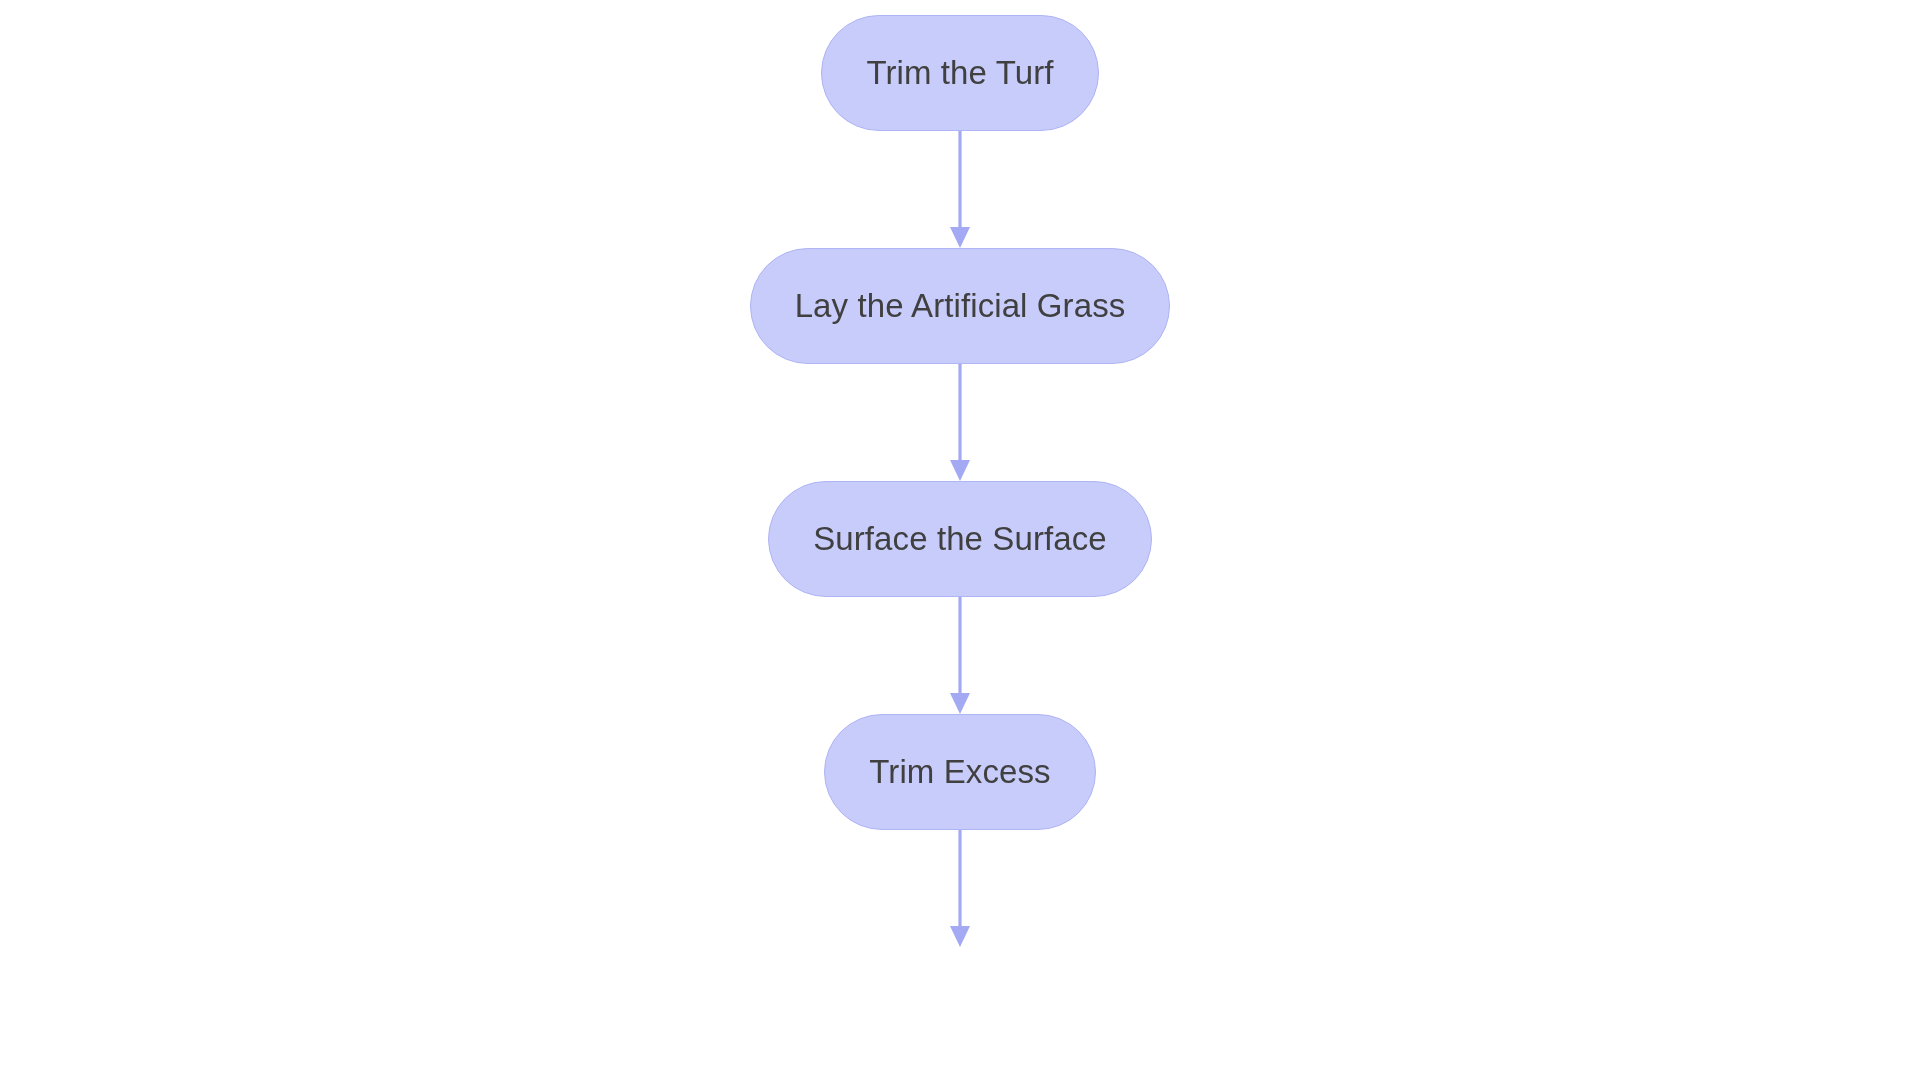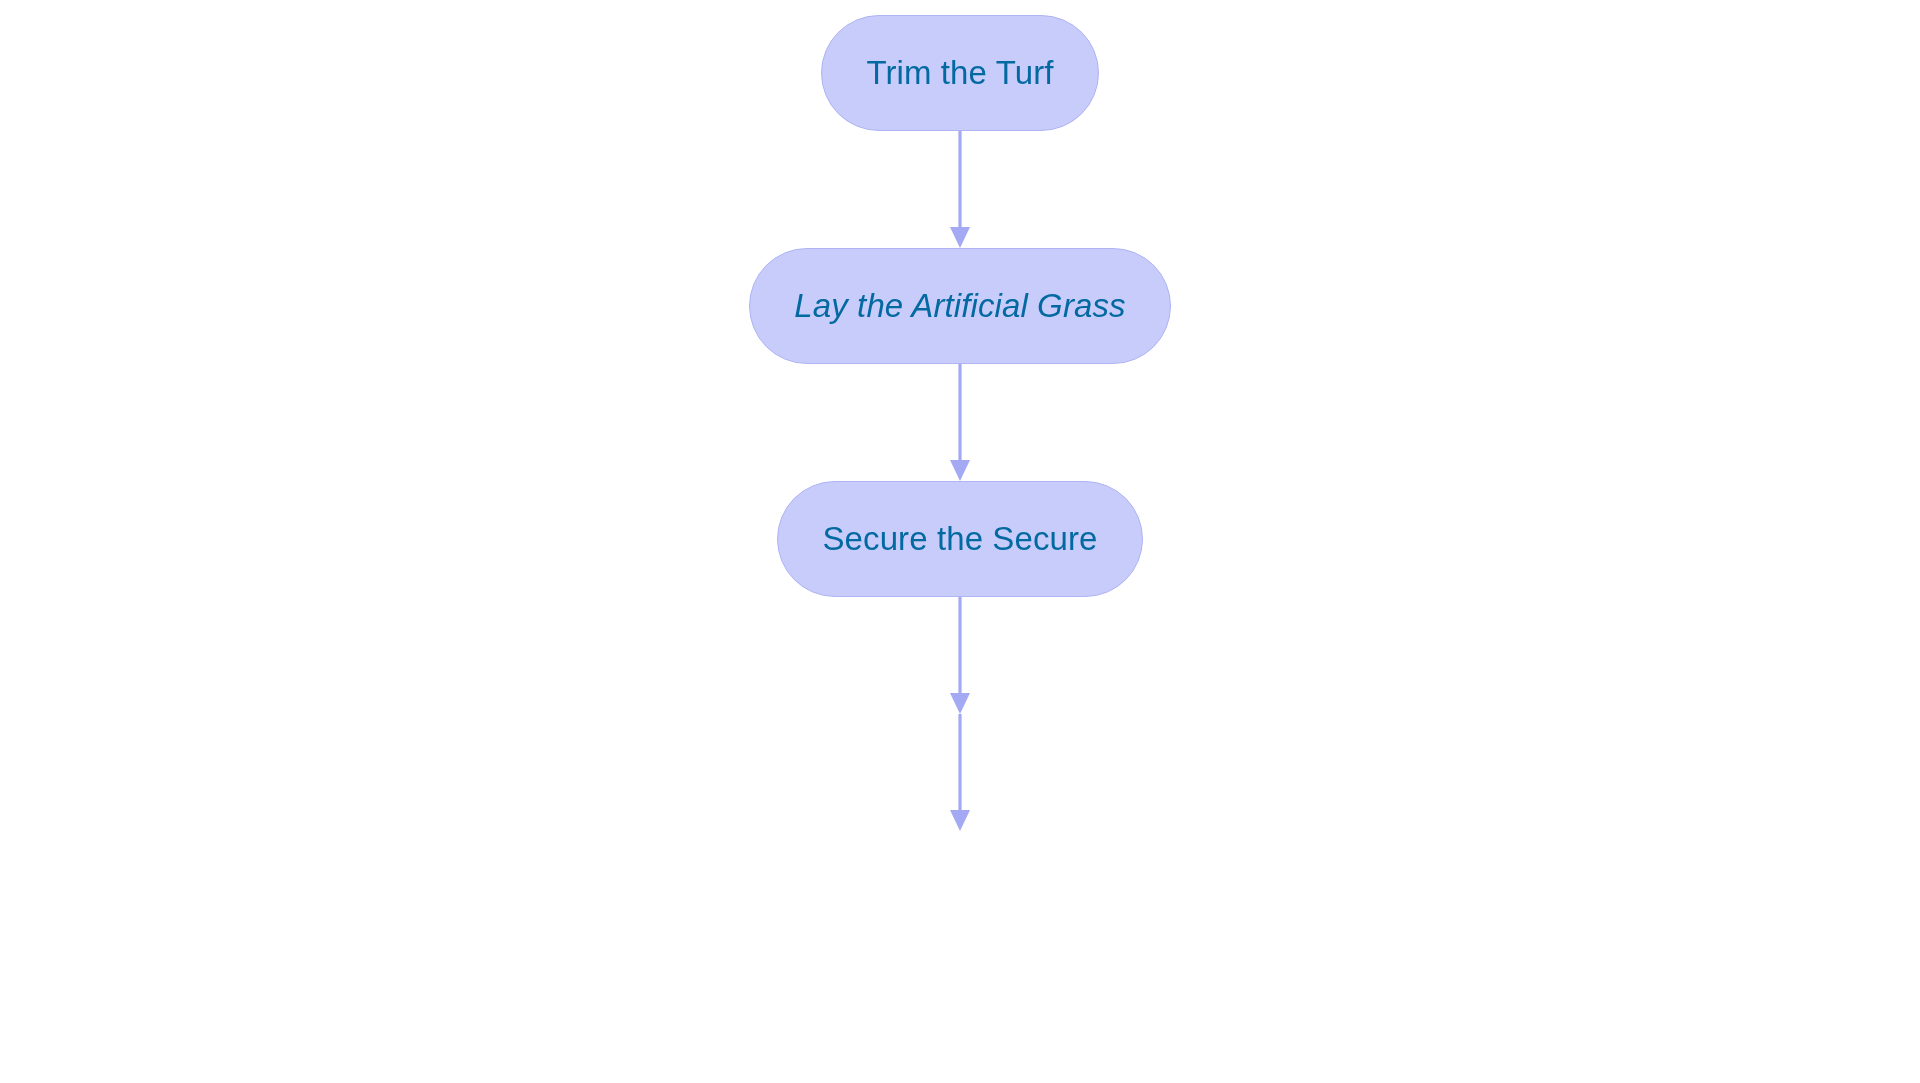--- a/index.html
+++ b/index.html
@@ -34,39 +34,39 @@
   }
 
   .flow-node {
     box-sizing: border-box;
     display: flex;
     align-items: center;
     justify-content: center;
     background: #c8ccfb;
     border: 1.6px solid #aeb4f4;
     border-radius: 9999px;
-    color: #0369a1;
+    color: #404040;
     font-family: "Liberation Sans", sans-serif;
     font-size: 33px;
     font-weight: 400;
     letter-spacing: 0.1px;
     line-height: 1;
     white-space: nowrap;
     padding: 0 44px;
     height: 116px;
   }
 
   .flow-node-label {
     display: block;
     transform: translateY(-1px);
   }
 
   
   .node-w-1 { min-width: 256px; }
-  .node-w-2 { min-width: 402px; font-style: italic; }
+  .node-w-2 { min-width: 402px; }
   .node-w-3 { min-width: 360px; }
   .node-w-4 { min-width: 256px; }
   .node-w-5 { min-width: 290px; }
 
   .flow-connector {
     position: relative;
     width: 30px;
     height: 117px;
     display: flex;
     flex-direction: column;
@@ -105,30 +105,33 @@
     </div>
 
     <div class="flow-connector">
       <svg width="30" height="117" viewBox="0 0 30 117">
         <line x1="15" y1="0" x2="15" y2="100" stroke="#a3a9f2" stroke-width="3.2"></line>
         <polygon points="15,117 5,96 25,96" fill="#a3a9f2"></polygon>
       </svg>
     </div>
 
     <div class="flow-node node-w-3">
-      <span class="flow-node-label">Secure the Secure</span>
+      <span class="flow-node-label">Surface the Surface</span>
     </div>
 
     <div class="flow-connector">
       <svg width="30" height="117" viewBox="0 0 30 117">
         <line x1="15" y1="0" x2="15" y2="100" stroke="#a3a9f2" stroke-width="3.2"></line>
         <polygon points="15,117 5,96 25,96" fill="#a3a9f2"></polygon>
       </svg>
     </div>
 
+    <div class="flow-node node-w-4">
+      <span class="flow-node-label">Trim Excess</span>
+    </div>
 
     <div class="flow-connector">
       <svg width="30" height="117" viewBox="0 0 30 117">
         <line x1="15" y1="0" x2="15" y2="100" stroke="#a3a9f2" stroke-width="3.2"></line>
         <polygon points="15,117 5,96 25,96" fill="#a3a9f2"></polygon>
       </svg>
     </div>
 
 
   </div>

